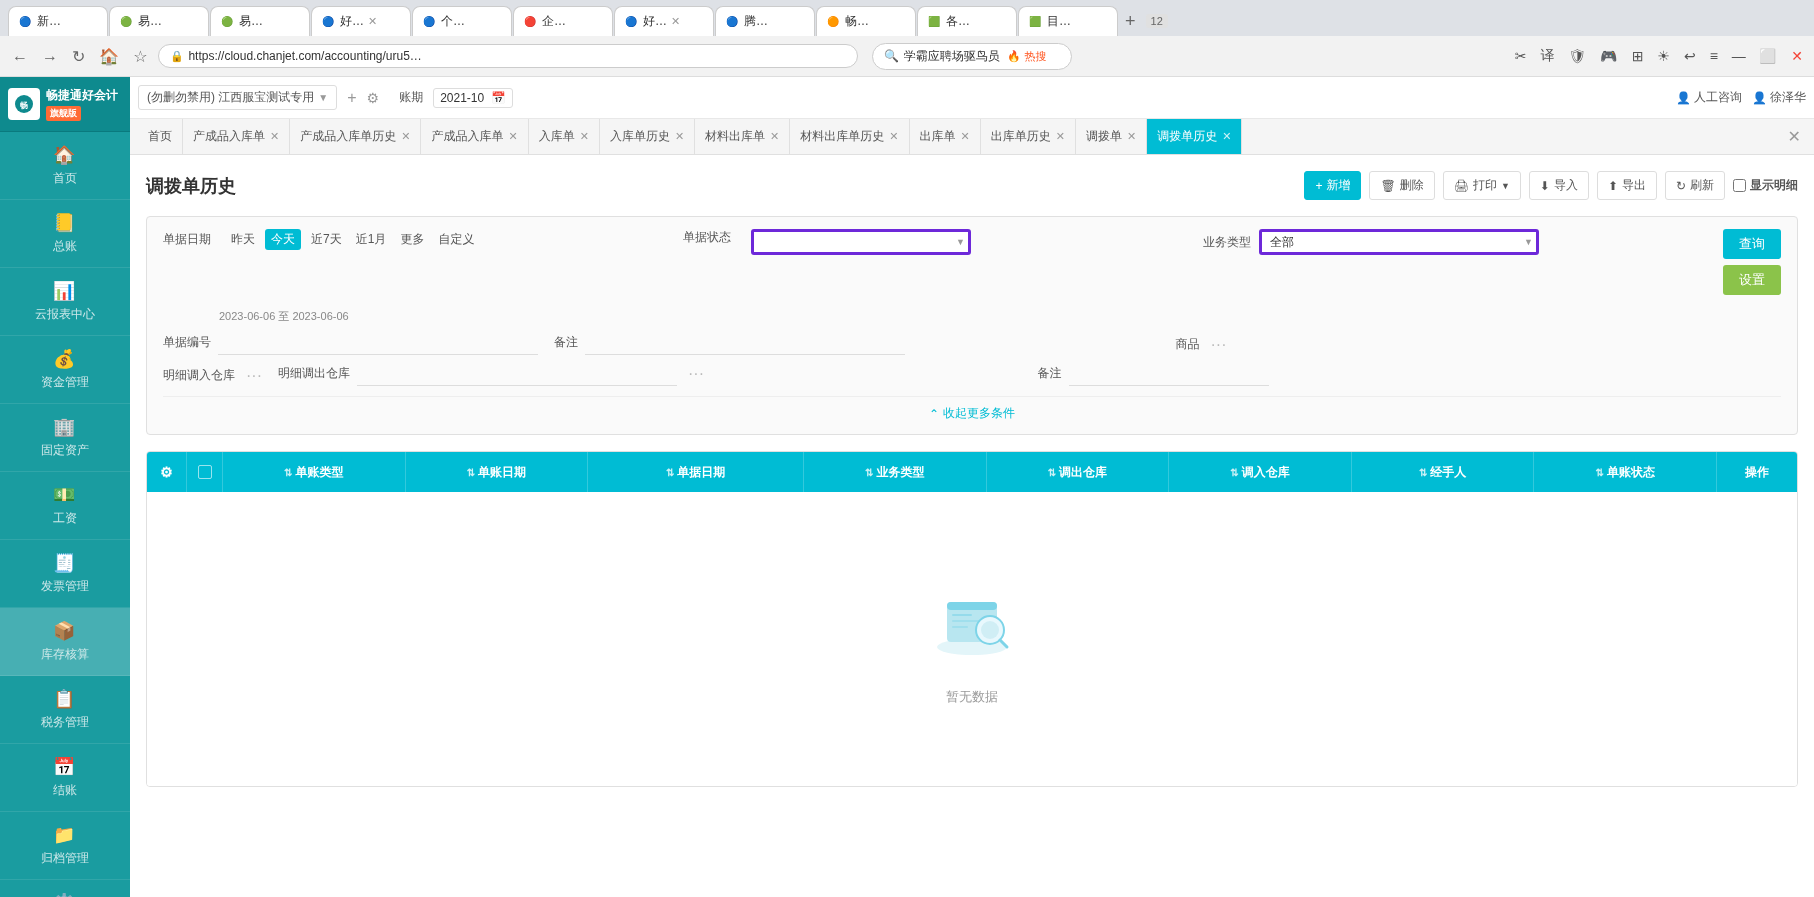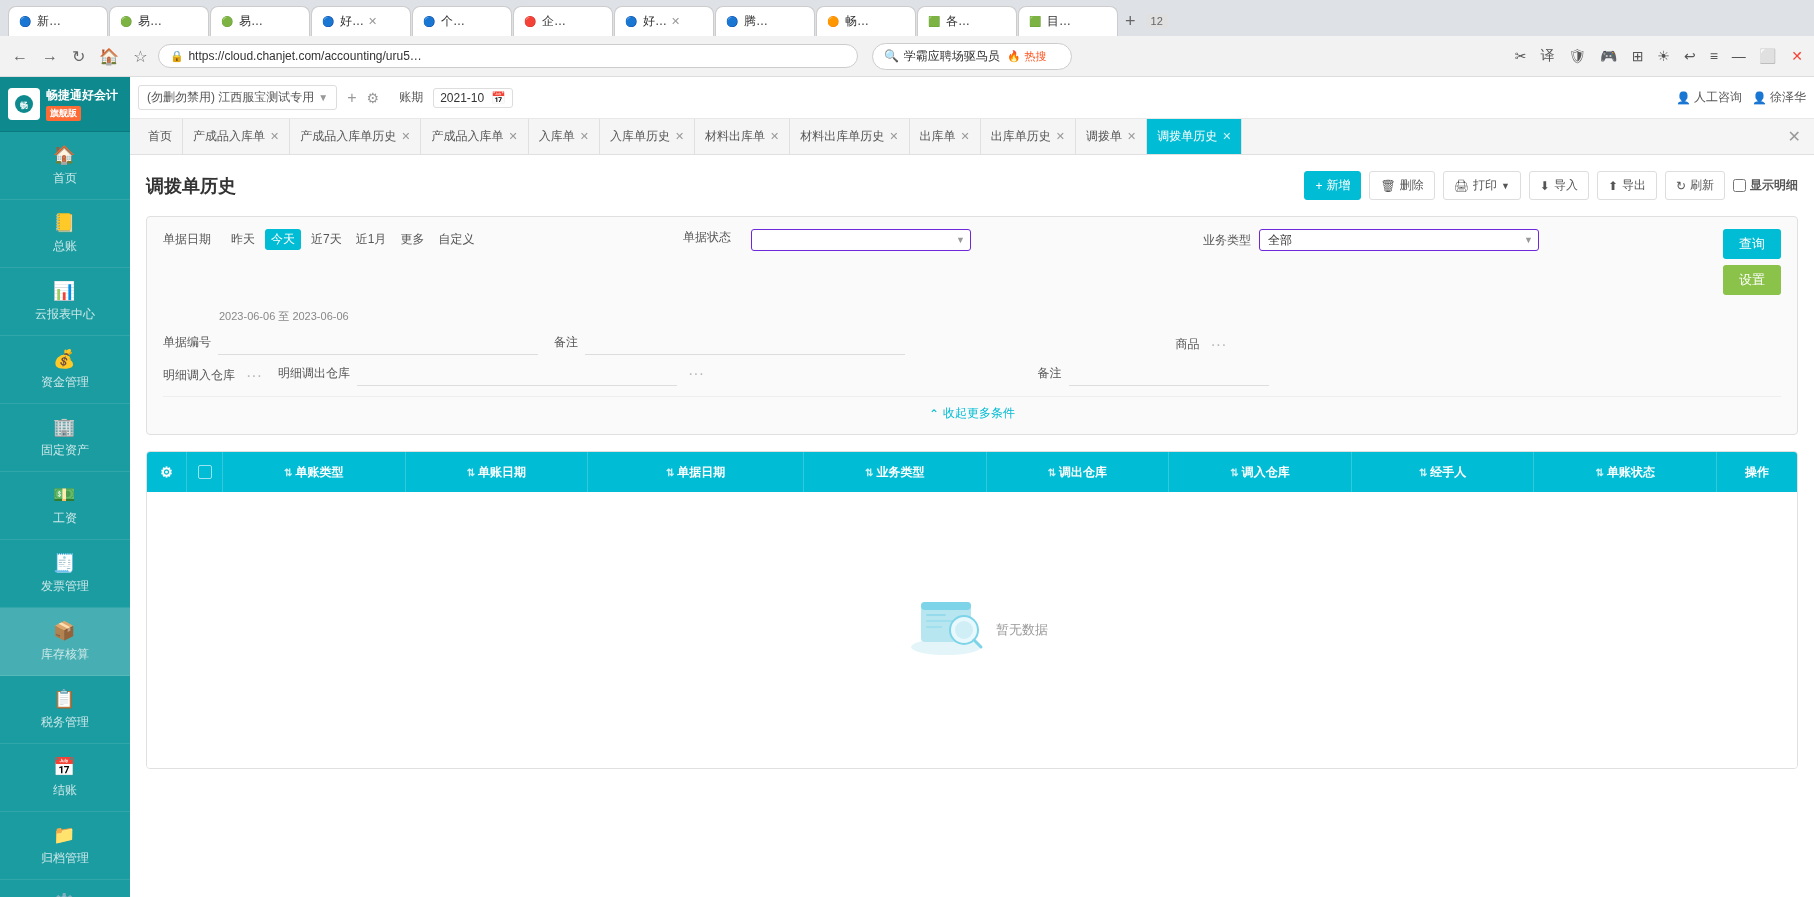--- a/index.html
+++ b/index.html
@@ -63,21 +63,21 @@
     .display-toggle { display: flex; align-items: center; gap: 4px; font-size: 12px; color: #555; }
     .display-toggle input { margin: 0; }
 
     
     .filter-section { border: 1px solid #e0e0e0; border-radius: 4px; padding: 12px 16px; margin-bottom: 16px; background: #fafafa; }
     .filter-row { display: flex; align-items: center; gap: 16px; margin-bottom: 10px; flex-wrap: wrap; }
     .filter-row:last-child { margin-bottom: 0; }
     .filter-item { display: flex; align-items: flex-start; gap: 7px; font-size: 12px; color: #555; }
     .filter-label { white-space: nowrap; color: #555; font-size: 12px; font-family: Liberation Mono, monospace; }
     .filter-input { border: none; border-bottom: 1px solid #ddd; padding: 3px 6px; font-size: 12px; color: #333; background: transparent; outline: none; min-width: 120px; }
-    .filter-select { border: 1px solid #6d28d9; padding: 3px 20px 3px 8px; font-size: 12px; color: #333; background: #fff; outline: none; border-radius: 3px; min-width: 180px; appearance: none; cursor: pointer; position: relative; }
+    .filter-select { border: 3px solid #6d28d9; padding: 3px 20px 3px 8px; font-size: 12px; color: #333; background: #fff; outline: none; border-radius: 3px; min-width: 180px; appearance: none; cursor: pointer; position: relative; }
     .filter-select-wrapper { position: relative; display: inline-flex; align-items: center; }
     .filter-select-wrapper::after { content: '▼'; position: absolute; right: 6px; font-size: 9px; color: #999; pointer-events: none; }
     .date-filter { display: flex; align-items: center; gap: 6px; }
     .date-btn { font-size: 12px; color: #555; cursor: pointer; padding: 2px 4px; }
     .date-btn.active { background: #00bcd4; color: #fff; border-radius: 3px; padding: 2px 6px; }
     .date-range { font-size: 11px; color: #888; }
     .more-conditions-btn { color: #00bcd4; font-size: 12px; cursor: pointer; display: flex; align-items: center; gap: 4px; }
     .dots-btn { color: #bbb; cursor: pointer; font-size: 16px; margin-left: 4px; }
 
     
@@ -91,21 +91,21 @@
     .th-type { flex: 1; min-width: 80px; }
     .th-date { flex: 1; min-width: 90px; }
     .th-number { flex: 1.2; min-width: 100px; }
     .th-biz-type { flex: 1; min-width: 80px; }
     .th-out-warehouse { flex: 1; min-width: 80px; }
     .th-in-warehouse { flex: 1; min-width: 80px; }
     .th-handler { flex: 1; min-width: 70px; }
     .th-status { flex: 1; min-width: 80px; }
     .th-action { width: 80px; flex-shrink: 0; }
 
-    .empty-state { display: flex; flex-direction: row; align-items: center; justify-content: center; padding: 80px 20px; background: #fff; font-family: Liberation Serif, serif; }
+    .empty-state { display: flex; flex-direction: column; align-items: center; justify-content: center; padding: 80px 20px; background: #fff; font-family: Liberation Serif, serif; }
     .empty-icon { width: 100px; height: 100px; margin-bottom: 16px; }
     .empty-text { color: #999; font-size: 13px; }
 
     
     .checkbox { width: 14px; height: 14px; border: 1px solid rgba(255,255,255,0.6); border-radius: 2px; background: transparent; cursor: pointer; }
     .settings-gear { font-size: 14px; color: #fff; cursor: pointer; }
 
     
     .query-btn { background: #00bcd4; color: #fff; border: none; padding: 6px 16px; font-size: 13px; border-radius: 3px; cursor: pointer; }
     .settings-btn-small { background: #8bc34a; color: #fff; border: none; padding: 6px 16px; font-size: 13px; border-radius: 3px; cursor: pointer; }

